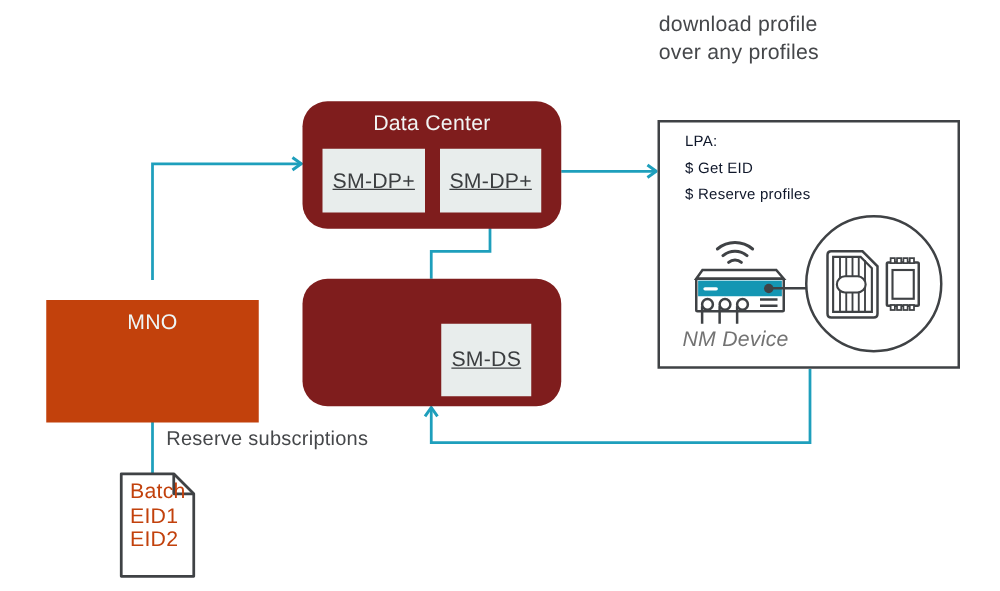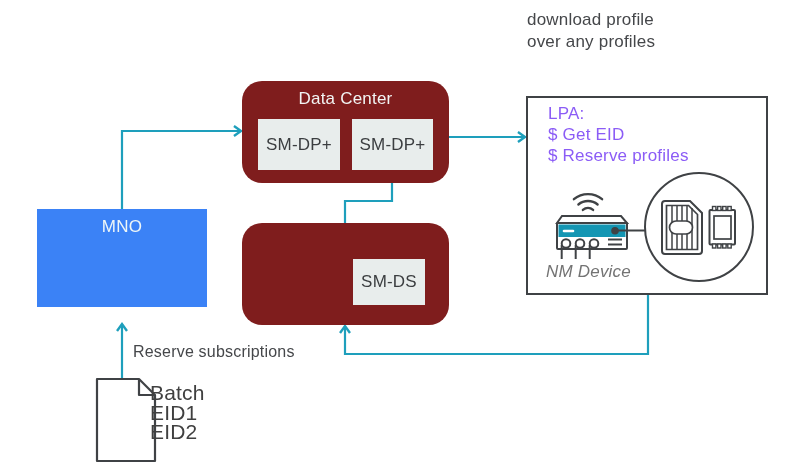--- a/index.html
+++ b/index.html
@@ -15,41 +15,41 @@
   
   .note-top { position:absolute; left:527px; top:9px; font-size:17px; line-height:22px; color:#45474a; }
 
   
   .panel { position:absolute; background:#7f1d1d;border-radius:20px; }
   .panel-datacenter { left:242px; top:81px; width:207px; height:102px; }
   .panel-gsma { left:242px; top:223px; width:207px; height:102px; }
   .panel-label { position:absolute; left:0; right:0; top:8px; text-align:center;
                  color:#f2f5f4; font-size:17px; }
   .module { position:absolute; background:#e8edec; color:#3b3e40; font-size:17px;
-            display:flex; align-items:center; justify-content:center; }
+            display:flex; align-items:center; justify-content:center;text-decoration:underline; }
   .module-dp1 { left:16px;  top:38px; width:82px; height:51px; }
   .module-dp2 { left:110px; top:38px; width:81px; height:51px; }
-  .module-ds  { left:111px; top:36px; width:72px; height:46px;text-align:center; }
+  .module-ds  { left:111px; top:36px; width:72px; height:58px;text-align:center; }
 
   
-  .mno { position:absolute; left:37px; top:209px; width:170px; height:98px; background:#3b82f6; }
+  .mno { position:absolute; left:37px; top:240px; width:170px; height:98px; background:#c2410c; }
   .mno .panel-label { color:#eef6f7; }
 
   
   .lpa { position:absolute; left:526px; top:96px; width:242px; height:199px;
          background:#ffffff; border:2px solid #3f4245; }
-  .lpa-lines { position:absolute; left:20px; top:5px; font-size:17px; line-height:21px; color:#8b5cf6; }
+  .lpa-lines { position:absolute; left:20px; top:5px; font-size:12px; line-height:21px; color:#0f172a; }
   .lpa-device-svg { position:absolute; left:-2px; top:-2px; }
   .nm-label { position:absolute; left:18px; top:164px; font-size:17px; color:#737373;font-style:italic; }
 
   
   .reserve { position:absolute; left:133px; top:343px; font-size:16px; color:#45474a; }
 
   
-  .file-text { position:absolute; left:104px; top:383px; font-size:21px; line-height:19.5px; color:#404040;margin-left:46px; }
+  .file-text { position:absolute; left:104px; top:383px; font-size:17px; line-height:19.5px; color:#c2410c; }
 </style>
 </head>
 <body>
 
 <div class="stage">
 
   <svg class="layer" viewBox="0 0 800 473">
     <defs>
       <marker id="arr" viewBox="0 -6 10 12" refX="7" refY="0" markerWidth="13" markerHeight="13" orient="auto" markerUnits="userSpaceOnUse">
         <path d="M0.5,-4.6 L7,0 L0.5,4.6" fill="none" stroke="#1e9fbc" stroke-width="2.2"></path>

